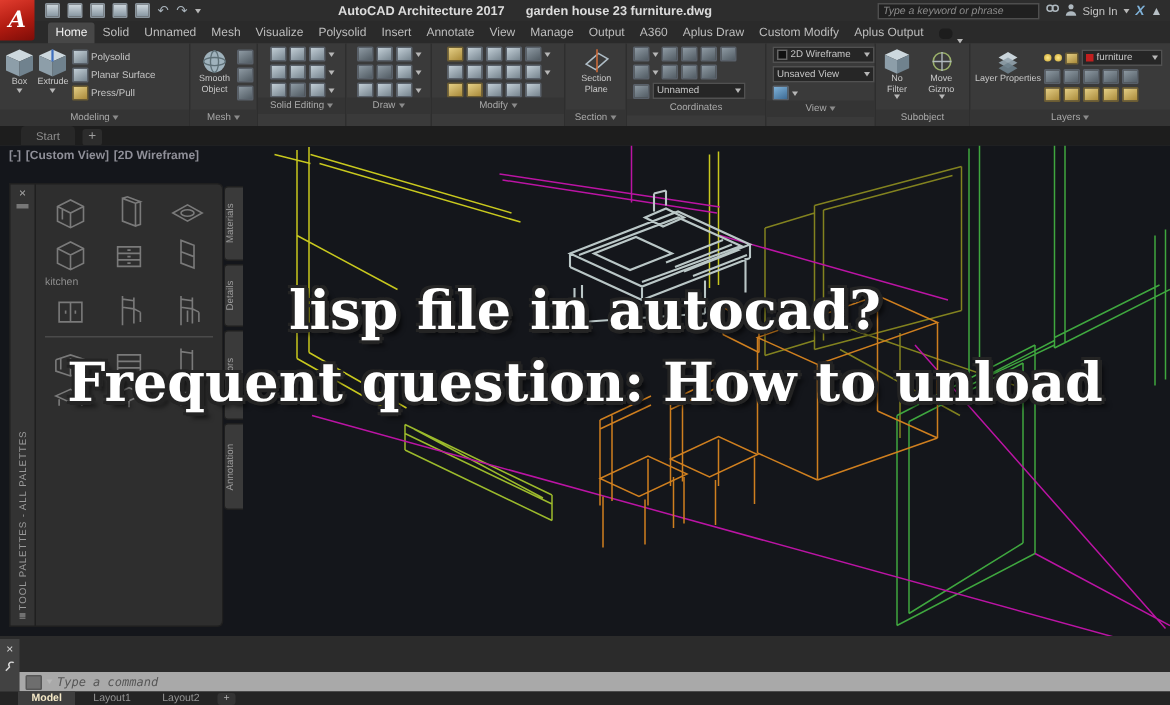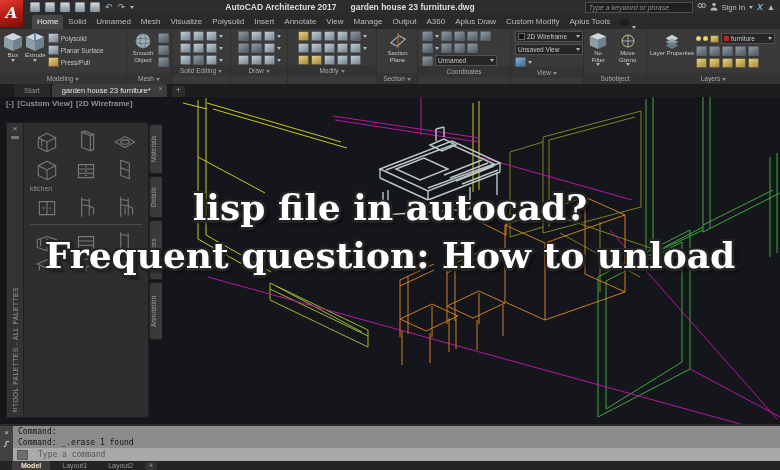--- a/index.html
+++ b/index.html
@@ -111,21 +111,21 @@
   .cmd-gutter{position:absolute;top:2px;left:0;width:13px;height:35px;background:#424242;
     display:flex;flex-direction:column;align-items:center;gap:5px;padding-top:3px;}
   .cmd-gutter .gx{color:#d5d5d5;font-size:8px;line-height:7px;}
   .cmd-hist{position:absolute;top:2px;left:13px;right:0;height:22px;background:#8c8c8c;
     font-family:"DejaVu Sans Mono",monospace;font-size:8px;color:#151515;
     padding:1px 5px;line-height:10.5px;}
   .cmd-input{position:absolute;top:24px;left:13px;right:0;height:13px;background:#a9a9a9;
     display:flex;align-items:center;gap:3px;padding:0 4px;
     font-family:"DejaVu Sans Mono",monospace;font-size:8px;}
   .cmd-input .cico{width:9px;height:8px;background:#6e6e6e;border:1px solid #565656;border-radius:1px;}
-  .cmd-input .ph{color:#565656;}
+  .cmd-input .ph{font-style:italic;color:#565656;}
 
   
   .laytabs{position:absolute;top:461px;left:0;right:0;height:9px;background:#242424;
     display:flex;align-items:center;padding-left:12px;gap:3px;font-size:7px;}
   .ltab{color:#969696;padding:0 9px;line-height:9px;}
   .ltab.active{color:#f5e9c8;background:#3e3e3e;font-weight:bold;}
   .lplus{color:#b0b0b0;background:#343434;border-radius:2px;padding:0 4px;line-height:8px;}
 </style>
 </head>
 <body>
@@ -181,21 +181,21 @@
     <span class="rtab">Visualize</span>
     <span class="rtab">Polysolid</span>
     <span class="rtab">Insert</span>
     <span class="rtab">Annotate</span>
     <span class="rtab">View</span>
     <span class="rtab">Manage</span>
     <span class="rtab">Output</span>
     <span class="rtab">A360</span>
     <span class="rtab">Aplus Draw</span>
     <span class="rtab">Custom Modify</span>
-    <span class="rtab">Aplus Tools</span>
+    <span class="rtab">Aplus Output</span>
     <span class="circ"></span>
     <span class="dd"></span>
   </div>
 
   <svg width="0" height="0" style="position:absolute">
     <defs>
       <g id="sym-cube">
         <polygon points="10,1 19,5 10,9 1,5" fill="#cdd8de"></polygon>
         <polygon points="1,5 10,9 10,19 1,15" fill="#8d9ea9"></polygon>
         <polygon points="19,5 10,9 10,19 19,15" fill="#70828e"></polygon>
@@ -466,21 +466,20 @@
               <span class="mini warm"></span>
           </div>
         </div>
       </div>
       <div class="plabel"><span>Layers</span><span class="dd"></span></div>
     </div>
   </div>
 
   <div class="doctabs">
     <span class="dtab">Start</span>
-    <span class="dtab active">garden house 23 furniture*</span>
     <span class="dplus">+</span>
   </div>
 
   <div class="canvas">
 
     <div class="vplabel">
       <span>[-]</span>
       <span>[Custom View]</span>
       <span>[2D Wireframe]</span>
     </div>
@@ -646,24 +645,20 @@
 
   <div class="cmdwrap">
     <div class="cmd-gutter">
       <span class="gx">×</span>
       <span class="gx">
         <svg width="7" height="7" viewBox="0 0 8 8">
             <path d="M1 7 L4 4 M4 4 a2 2 0 1 1 3 -3" stroke="#d5d5d5" fill="none" stroke-width="1.2"></path>
           </svg>
       </span>
     </div>
-    <div class="cmd-hist">
-      <div>Command:</div>
-      <div>Command: _.erase 1 found</div>
-    </div>
     <div class="cmd-input">
       <span class="cico"></span>
       <span class="dd"></span>
       <span class="ph">Type a command</span>
     </div>
   </div>
 
   <div class="laytabs">
     <span class="ltab active">Model</span>
     <span class="ltab">Layout1</span>

